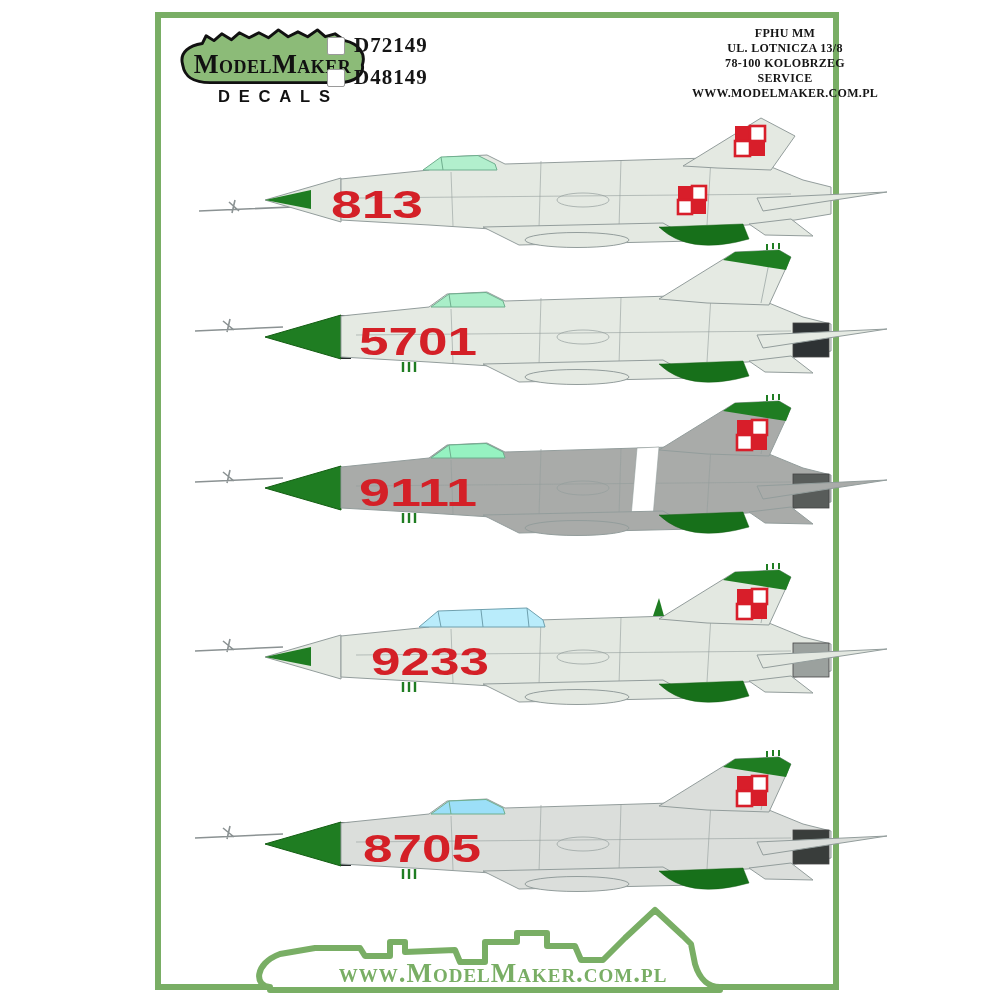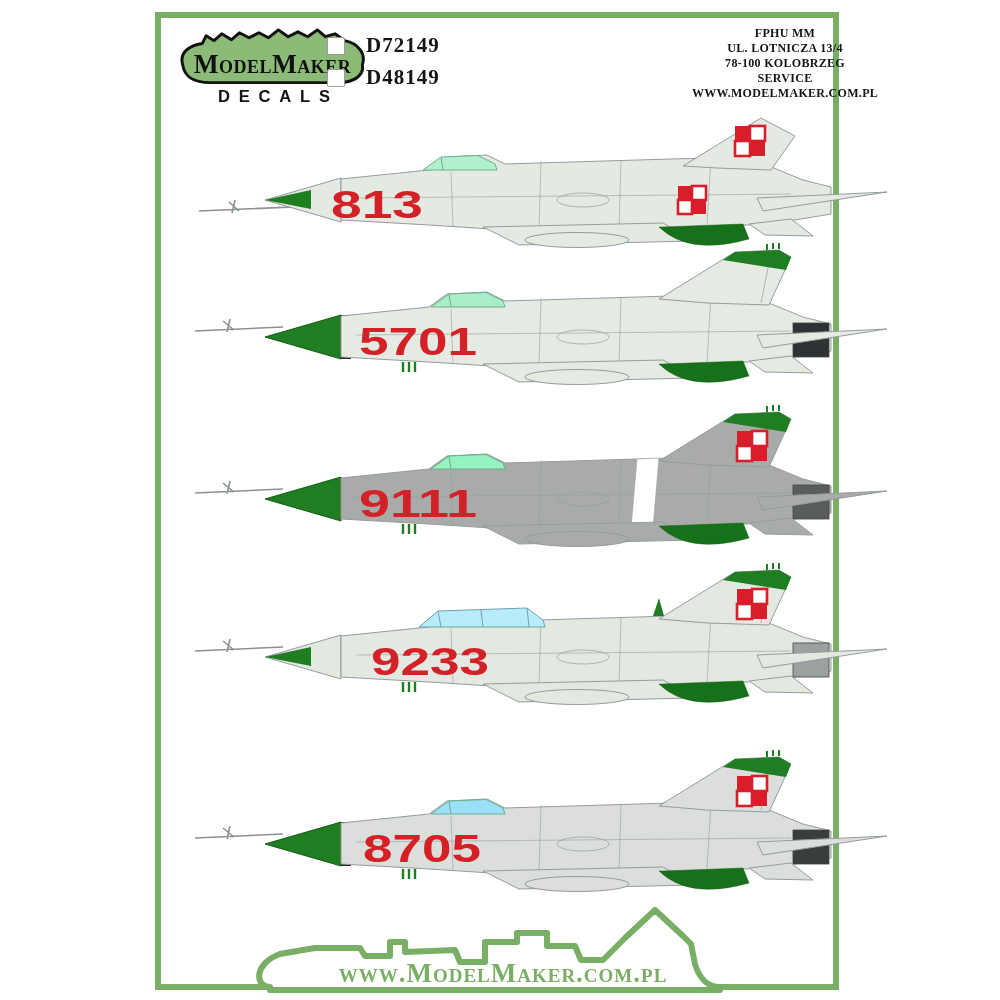--- a/index.html
+++ b/index.html
@@ -2,21 +2,21 @@
 <html><head>
 <meta charset="utf-8">
 <style>
   html,body{margin:0;padding:0;background:#fff;}
   .page{position:relative;width:1000px;height:1000px;background:#fff;overflow:hidden;
         font-family:"Liberation Serif",serif;color:#151515;}
   .frame{position:absolute;left:155px;top:12px;width:672px;height:966px;border:6px solid #79ae65;}
   
   .logo{position:absolute;left:10px;top:6px;width:205px;height:84px;}
   .prodcol{position:absolute;left:166px;top:15px;}
-  .prodrow{display:flex;align-items:center;gap:21px;margin-bottom:7px;}
+  .prodrow{display:flex;align-items:center;gap:9px;margin-bottom:7px;}
   .chk{width:16px;height:16px;border:1.6px solid #9a9a9a;background:#fff;border-radius:2px;}
   .pcode{font-weight:bold;font-size:21px;letter-spacing:1px;}
   .titleblk{position:absolute;left:236px;top:16px;width:306px;text-align:center;font-weight:bold;}
   .title1{font-size:17px;letter-spacing:.4px;}
   .title2{font-size:19px;letter-spacing:.2px;margin-top:2px;}
   .addr{position:absolute;left:518px;top:8px;width:212px;text-align:center;
         font-weight:bold;font-size:12px;line-height:15px;letter-spacing:.3px;}
   
   .ac-row{position:absolute;left:0;width:700px;height:155px;padding-left:30px;}
   .ac-row svg{overflow:visible;display:block;}
@@ -50,21 +50,21 @@
       </div>
       <div class="prodrow">
         <div class="chk"></div>
         <div class="pcode">D48149</div>
       </div>
     </div>
 
 
     <div class="addr">
       <div>FPHU MM</div>
-      <div>UL. LOTNICZA 13/4</div>
+      <div>UL. LOTNICZA 13/8</div>
       <div>78-100 KOLOBRZEG</div>
       <div>SERVICE</div>
       <div>WWW.MODELMAKER.COM.PL</div>
     </div>
 
     <div id="profiles">
         <div class="ac-row" style="top:90px">
             <svg width="700" height="155" viewBox="0 0 700 155">
             <path d="M8,103 L148,97 M38,94 l10,9 M44,92 l-3,13" stroke="#8b9293" stroke-width="1.6" fill="none"></path>
             <polygon points="74,92 150,70 150,114" fill="#e4e9e2" stroke="#939d9c" stroke-width="1"></polygon>
@@ -114,21 +114,21 @@
             <polygon points="468,54 544,7 588,5 600,12 578,60 516,58" fill="#e5eae3" stroke="#939d9c" stroke-width="1"></polygon>
           <path d="M578,18 L570,58" stroke="#939d9c" stroke-width="0.7"></path>
             <polygon points="544,7 588,5 600,12 595,25 532,15" fill="#1f7d22"></polygon>
           <path d="M576,5 v-6 M582,4 v-6 M588,4 v-6" stroke="#1f7d22" stroke-width="2"></path>
             <path d="M240,62 L258,49 L295,47.5 L312,56 L314,62 Z" fill="#a9eec8" stroke="#6fae8e" stroke-width="1"></path>
           <path d="M258,49 L260,62" stroke="#6fae8e" stroke-width="1"></path>
             <path d="M212,117 v10 M218,117 v10 M224,117 v10" stroke="#1f7d22" stroke-width="2.4"></path>
             <text class="tac-num" x="168" y="110" fill="#d42027" textLength="118" lengthAdjust="spacingAndGlyphs">5701</text>
           </svg>
         </div>
-        <div class="ac-row" style="top:389px">
+        <div class="ac-row" style="top:378px">
             <svg width="700" height="155" viewBox="0 0 700 155">
             <path d="M4,86 L92,82 M32,76 l11,9 M39,74 l-3,13" stroke="#8b9293" stroke-width="1.6" fill="none"></path>
             <polygon points="74,92 150,70 150,114" fill="#1f7d22" stroke="#135e13" stroke-width="1"></polygon>
             <path d="M150,71 L238,62 L256,49 L296,47 L314,56 L480,51 L556,49 L612,72 L640,79 L640,106
         L604,112 L556,117 L468,121 L300,121 L238,117 L150,112 Z" fill="#a9aba9" stroke="#939d9c" stroke-width="1"></path>
             <path d="M165,90 L600,86 M350,53 L348,120 M430,52 L428,120 M520,50 L516,117 M260,64 L262,118" stroke="#939d9c" stroke-width="0.6" fill="none"></path>
         <ellipse cx="392" cy="92" rx="26" ry="7" fill="none" stroke="#939d9c" stroke-width="0.7"></ellipse>
             <polygon points="446,52 468,51 462,121 440,121" fill="#fff" stroke="#939d9c" stroke-width="0.6"></polygon>
             <polygon points="292,119 472,115 504,133 328,137" fill="#a9aba9" stroke="#939d9c" stroke-width="1"></polygon>
         <ellipse cx="386" cy="132" rx="52" ry="7.5" fill="#a9aba9" stroke="#939d9c" stroke-width="1"></ellipse>

